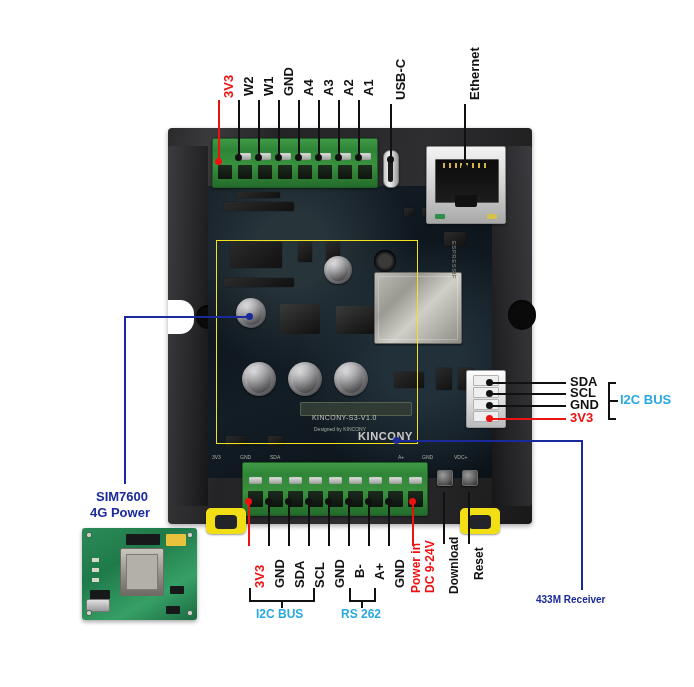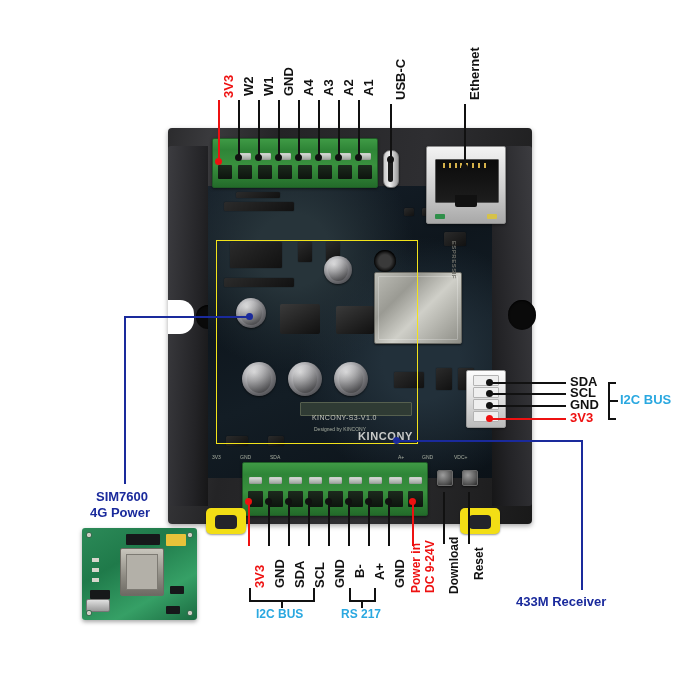--- a/index.html
+++ b/index.html
@@ -395,26 +395,26 @@
   <div class="ln vln" style="left:249px;top:588px;height:14px;"></div>
   <div class="ln vln" style="left:313px;top:588px;height:14px;"></div>
   <div class="ln hln" style="left:249px;top:600px;width:66px;"></div>
   <div class="ln vln" style="left:281px;top:600px;height:8px;"></div>
   <div class="lbl cyan" style="left:256px;top:608px;font-size:12px;">I2C BUS</div>
 
   <div class="ln vln" style="left:349px;top:588px;height:14px;"></div>
   <div class="ln vln" style="left:374px;top:588px;height:14px;"></div>
   <div class="ln hln" style="left:349px;top:600px;width:27px;"></div>
   <div class="ln vln" style="left:361px;top:600px;height:8px;"></div>
-  <div class="lbl cyan" style="left:341px;top:608px;font-size:12px;">RS 217</div>
+  <div class="lbl cyan" style="left:341px;top:608px;font-size:12px;">RS 262</div>
 
   <div class="ln hln navy" style="left:124px;top:316px;width:126px;"></div>
   <div class="ln vln navy" style="left:124px;top:316px;height:168px;"></div>
   <div class="dot navy" style="left:246px;top:313px;"></div>
   <div class="lbl navy" style="left:96px;top:490px;font-size:13px;">SIM7600</div>
   <div class="lbl navy" style="left:90px;top:506px;font-size:13px;">4G Power</div>
 
   <div class="ln hln navy" style="left:396px;top:440px;width:186px;"></div>
   <div class="ln vln navy" style="left:581px;top:440px;height:150px;"></div>
   <div class="dot navy" style="left:393px;top:437px;"></div>
-  <div class="lbl navy" style="left:516px;top:595px;font-size:13px;">433M Receiver</div>
+  <div class="lbl navy" style="left:536px;top:595px;font-size:10px;">433M Receiver</div>
 
 </div>
 
 </body></html>

